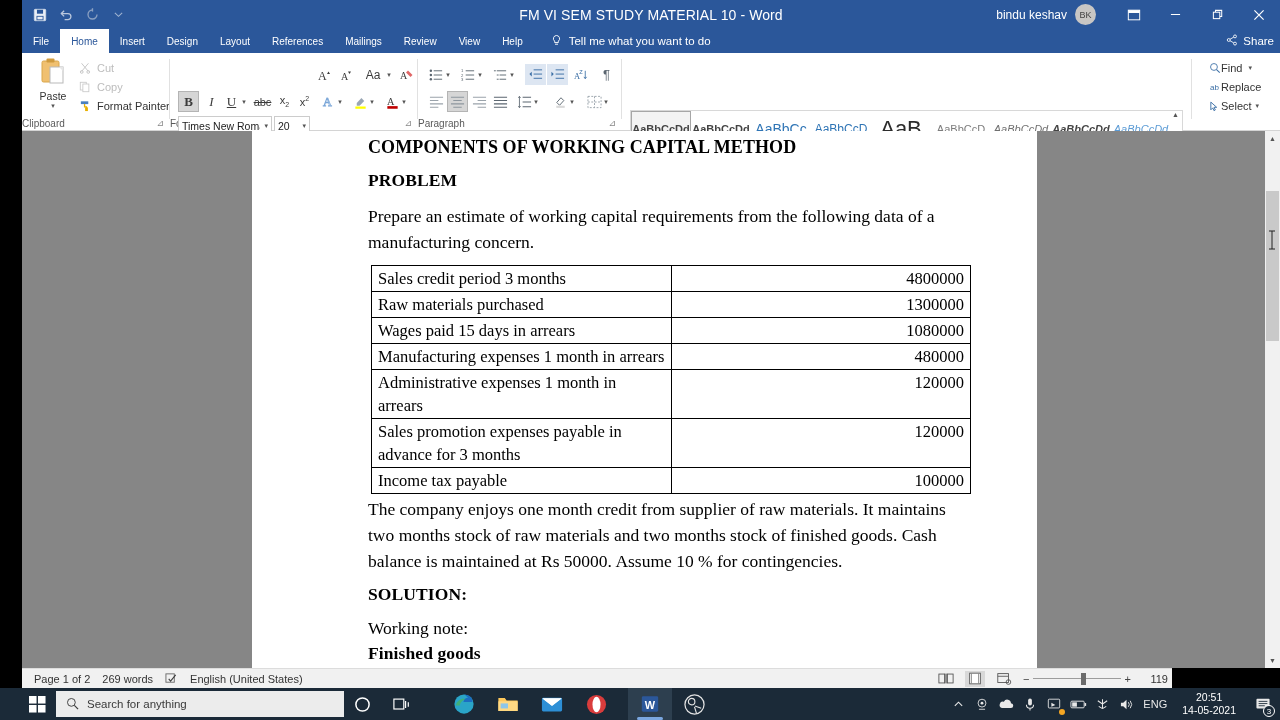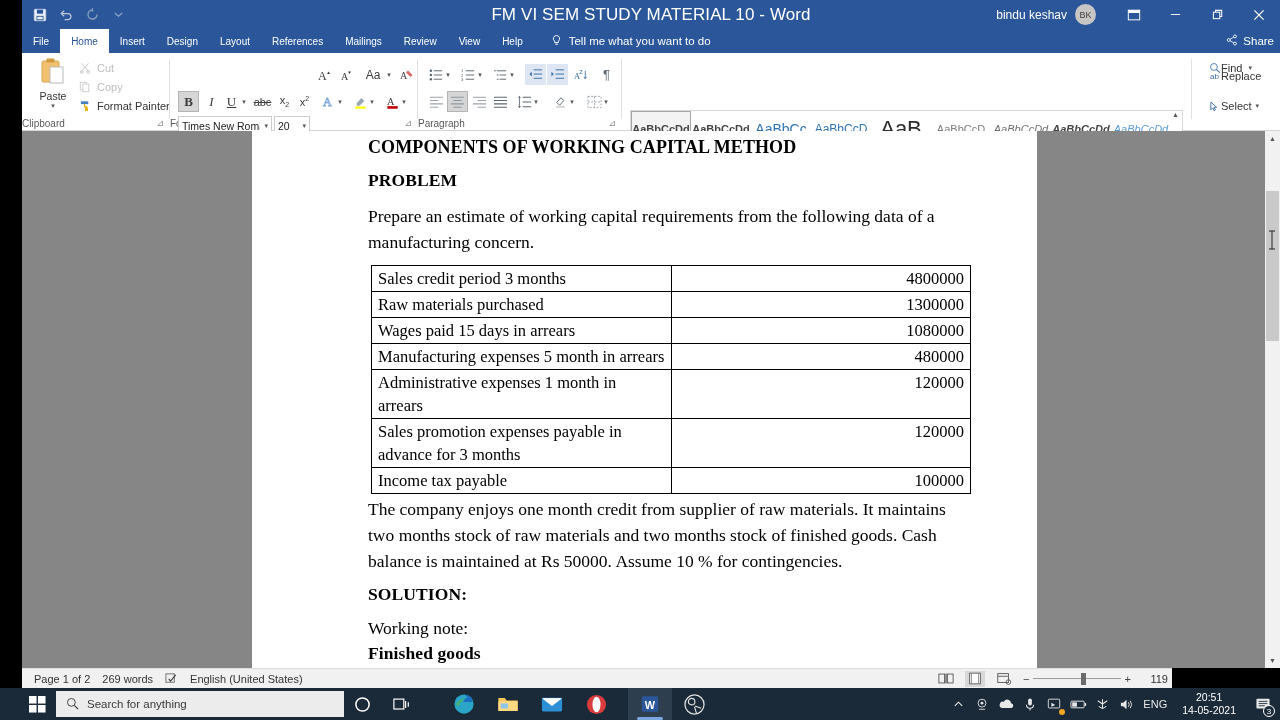--- a/index.html
+++ b/index.html
@@ -24,21 +24,21 @@
   }
   .qat { position: absolute; left: 6px; top: 0; height: 29px; display: flex; align-items: center; gap: 2px; }
   .qat-btn {
     width: 24px; height: 24px; display: flex; align-items: center; justify-content: center;
     color: #e9eef6;
   }
   .qat-btn svg { display: block; }
   .title-text {
     position: absolute; left: 0; top: 0; width: 1258px; height: 29px;
     display: flex; align-items: center; justify-content: center;
-    font-size: 17px; color: #fff; letter-spacing: .1px;
+    font-size: 14px; color: #fff; letter-spacing: .1px;
   }
   .tb-right {
     position: absolute; right: 0; top: 0; height: 29px;
     display: flex; align-items: center; gap: 0; margin-left: 38px;
   }
   .acct-name { font-size: 12px; color: #fff; margin-right: 8px; }
   .avatar {
     width: 21px; height: 21px; border-radius: 50%;
     background: #c8c6c4; color: #444; font-size: 9px;
     display: flex; align-items: center; justify-content: center;
@@ -634,21 +634,21 @@
     <div class="edit-item" style="top:6px;">
       <span class="ico" style="width:13px;">
         <svg width="12" height="12" viewBox="0 0 14 14">
             <circle cx="5.8" cy="5.8" r="4" fill="none" stroke="#3a6ea5"></circle>
             <path d="M8.8 8.8 12.5 12.5" stroke="#3a6ea5" stroke-width="1.2"></path>
           </svg>
       </span>
       <span>Find</span>
       <span style="font-size:7px;color:#555;margin-left:6px;">▾</span>
     </div>
-    <div class="edit-item" style="top:14px;justify-content:flex-end;">
+    <div class="edit-item" style="top:25px;justify-content:flex-end;">
       <span class="ico" style="width:13px;font-size:8px;color:#3a6ea5;">ab</span>
       <span>Replace</span>
     </div>
     <div class="edit-item" style="top:44px;">
       <span class="ico" style="width:13px;">
         <svg width="11" height="11" viewBox="0 0 12 12">
             <path d="M2 1.2v8.4l2.1-2.1 1.3 3 1.5-.7-1.4-2.9h2.9z" fill="none" stroke="#3a6ea5"></path>
           </svg>
       </span>
       <span>Select</span>
@@ -671,21 +671,21 @@
             </tr>
             <tr>
               <td class="c-label">Raw materials purchased</td>
               <td class="c-val">1300000</td>
             </tr>
             <tr>
               <td class="c-label">Wages paid 15 days in arrears</td>
               <td class="c-val">1080000</td>
             </tr>
             <tr>
-              <td class="c-label">Manufacturing expenses 5 month in arrears</td>
+              <td class="c-label">Manufacturing expenses 1 month in arrears</td>
               <td class="c-val">480000</td>
             </tr>
             <tr>
               <td class="c-label">Administrative expenses 1 month in arrears</td>
               <td class="c-val">120000</td>
             </tr>
             <tr>
               <td class="c-label">Sales promotion expenses payable in advance for 3 months</td>
               <td class="c-val">120000</td>
             </tr>

